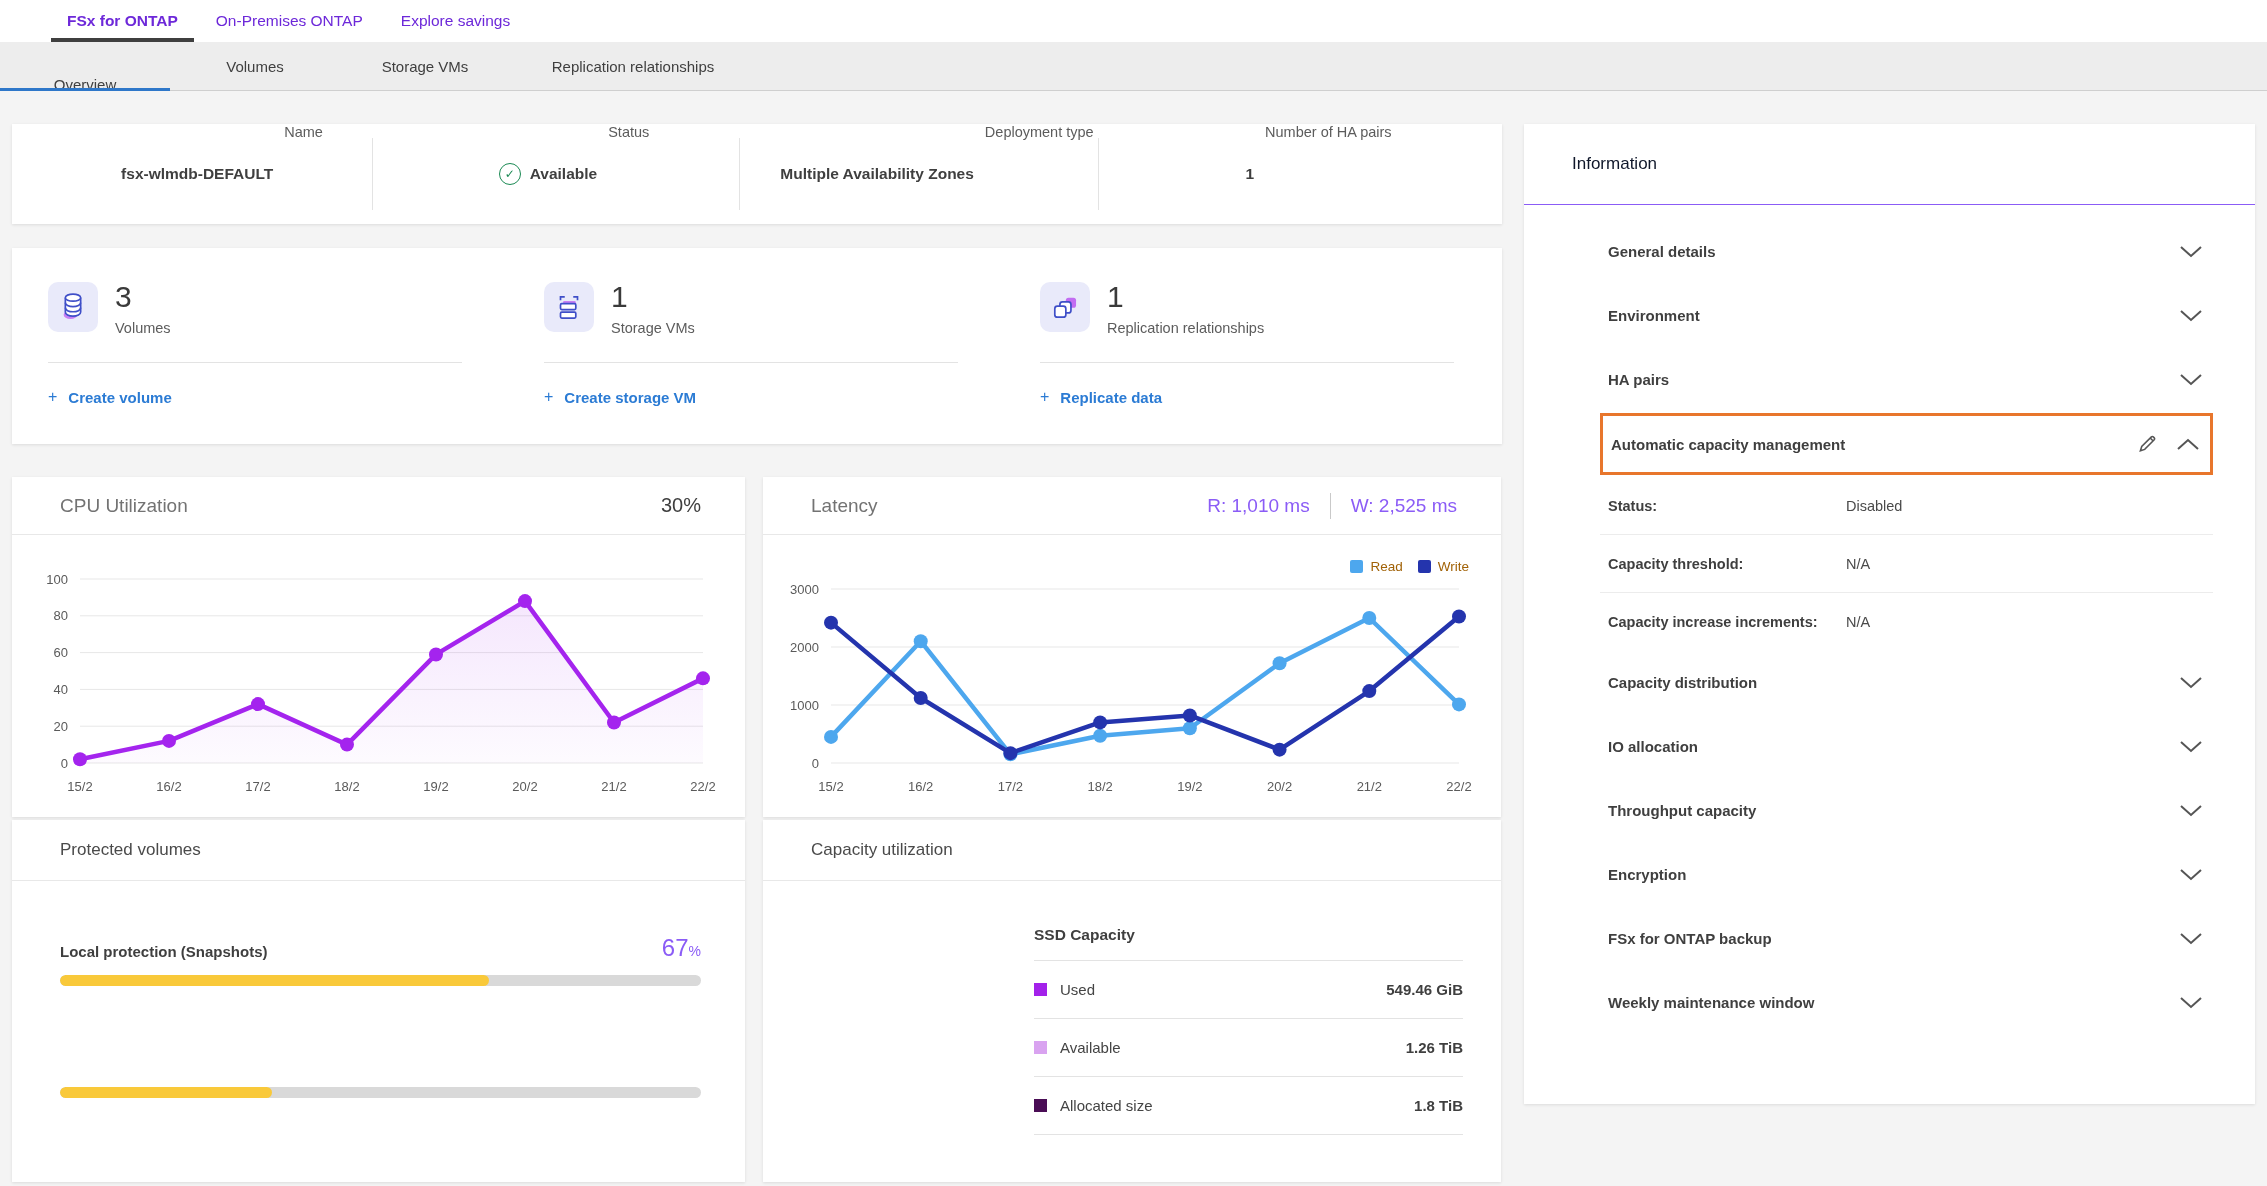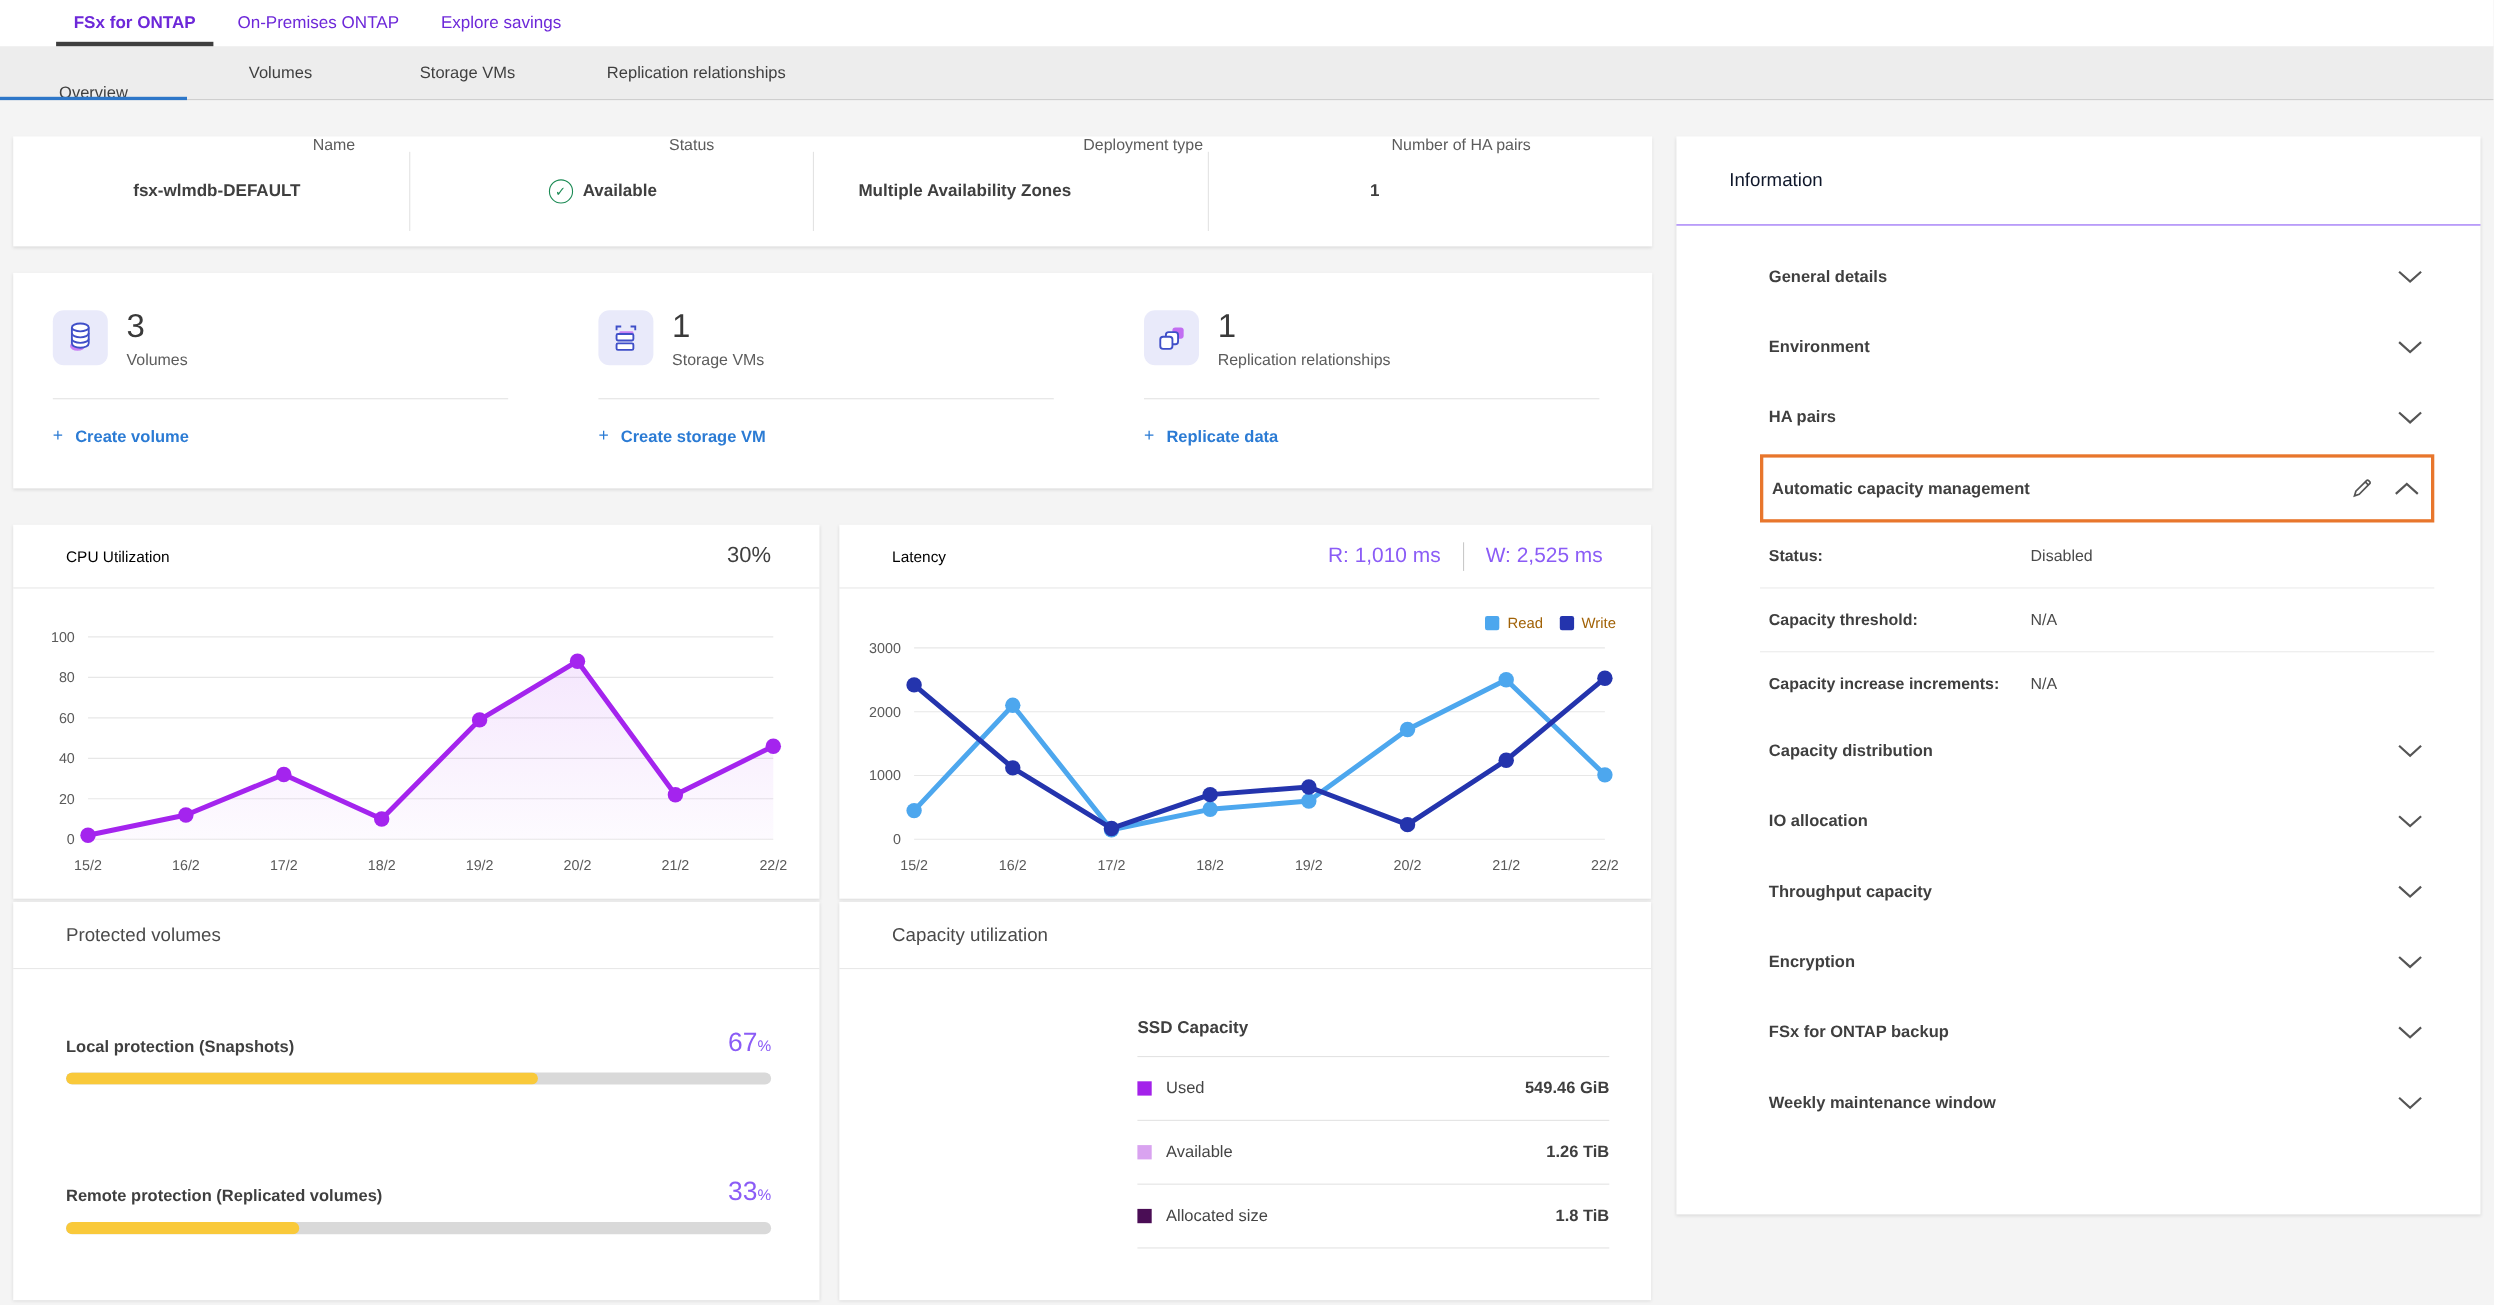--- a/index.html
+++ b/index.html
@@ -42,21 +42,21 @@
   .res-label{font-size:14.5px;color:#5c5c5c;margin-top:8px;}
   .res-divider{position:absolute;left:36px;right:46px;top:114px;height:1px;background:#e3e3e3;}
   .res-action{position:absolute;left:36px;top:140px;font-size:15px;color:#2b7bd4;display:flex;align-items:center;gap:11px;cursor:pointer;}
   .res-action .plus{font-size:16px;}
   .res-action .act-label{font-weight:bold;}
 
   
   #card-cpu{left:12px;top:477px;width:733px;height:340px;}
   #card-latency{left:763px;top:477px;width:738px;height:340px;}
   .chart-header{height:57px;border-bottom:1px solid #e8e8e8;display:flex;align-items:center;justify-content:space-between;padding:0 44px 0 48px;}
-  .chart-title{font-size:14px;color:#000000;}
+  .chart-title{font-size:19px;color:#737373;}
   .chart-value{font-size:20px;color:#3f3f3f;}
   .lat-stats{display:flex;align-items:center;gap:20px;font-size:19px;color:#8b5cf6;}
   .lat-sep{width:1px;height:26px;background:#c9c9c9;}
   .chart-box{position:absolute;left:14px;right:26px;}
   #cpu-chart{top:86px;bottom:22px;}
   #latency-chart{top:96px;bottom:22px;}
   svg text.ax{font-size:13px;fill:#5a5a5a;font-family:"Liberation Sans","DejaVu Sans",sans-serif;}
   .legend{position:absolute;right:32px;top:82px;display:flex;gap:15px;align-items:center;font-size:13.5px;color:#a16207;padding-left:44px;}
   .legend-item{display:flex;align-items:center;gap:7px;}
   .legend-swatch{width:13px;height:13px;border-radius:2px;}
@@ -316,24 +316,20 @@
     <div class="prot-row r1">
       <div class="prot-top">
         <div class="prot-label">Local protection (Snapshots)</div>
         <div class="prot-pct"><span>67</span><span class="pct-sign">%</span></div>
       </div>
       <div class="prot-track">
         <div class="prot-fill" style="width: 67%;"></div>
       </div>
     </div>
     <div class="prot-row r2">
-      <div class="prot-top">
-        <div class="prot-label">Remote protection (Replicated volumes)</div>
-        <div class="prot-pct"><span>33</span><span class="pct-sign">%</span></div>
-      </div>
       <div class="prot-track">
         <div class="prot-fill" style="width: 33%;"></div>
       </div>
     </div>
   </div>
 
   <div class="card" id="card-capacity">
     <div class="panel-header">Capacity utilization</div>
     <div class="ssd">
       <div class="ssd-title">SSD Capacity</div>

